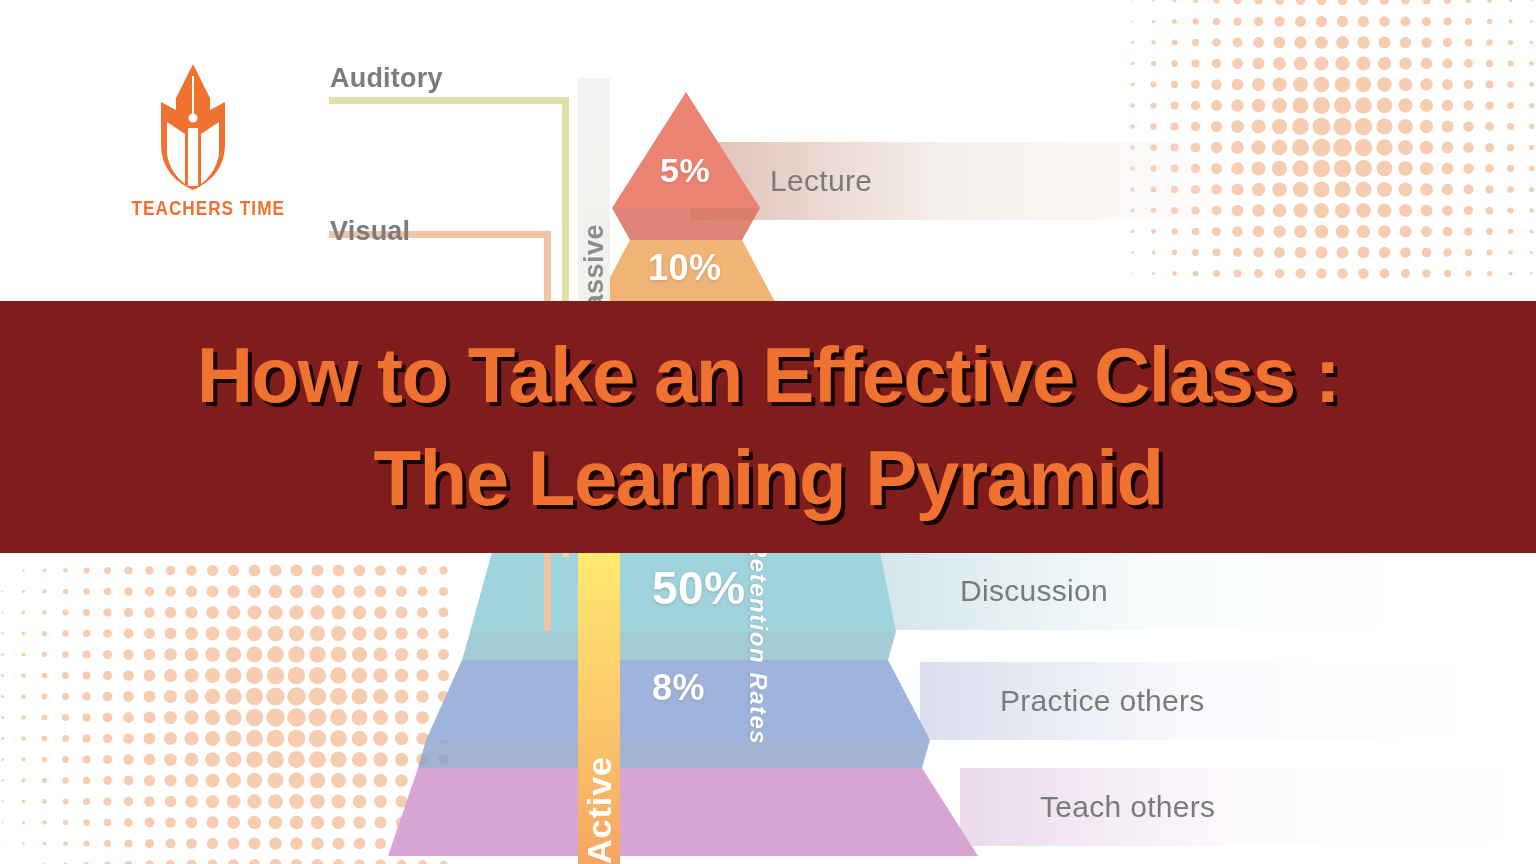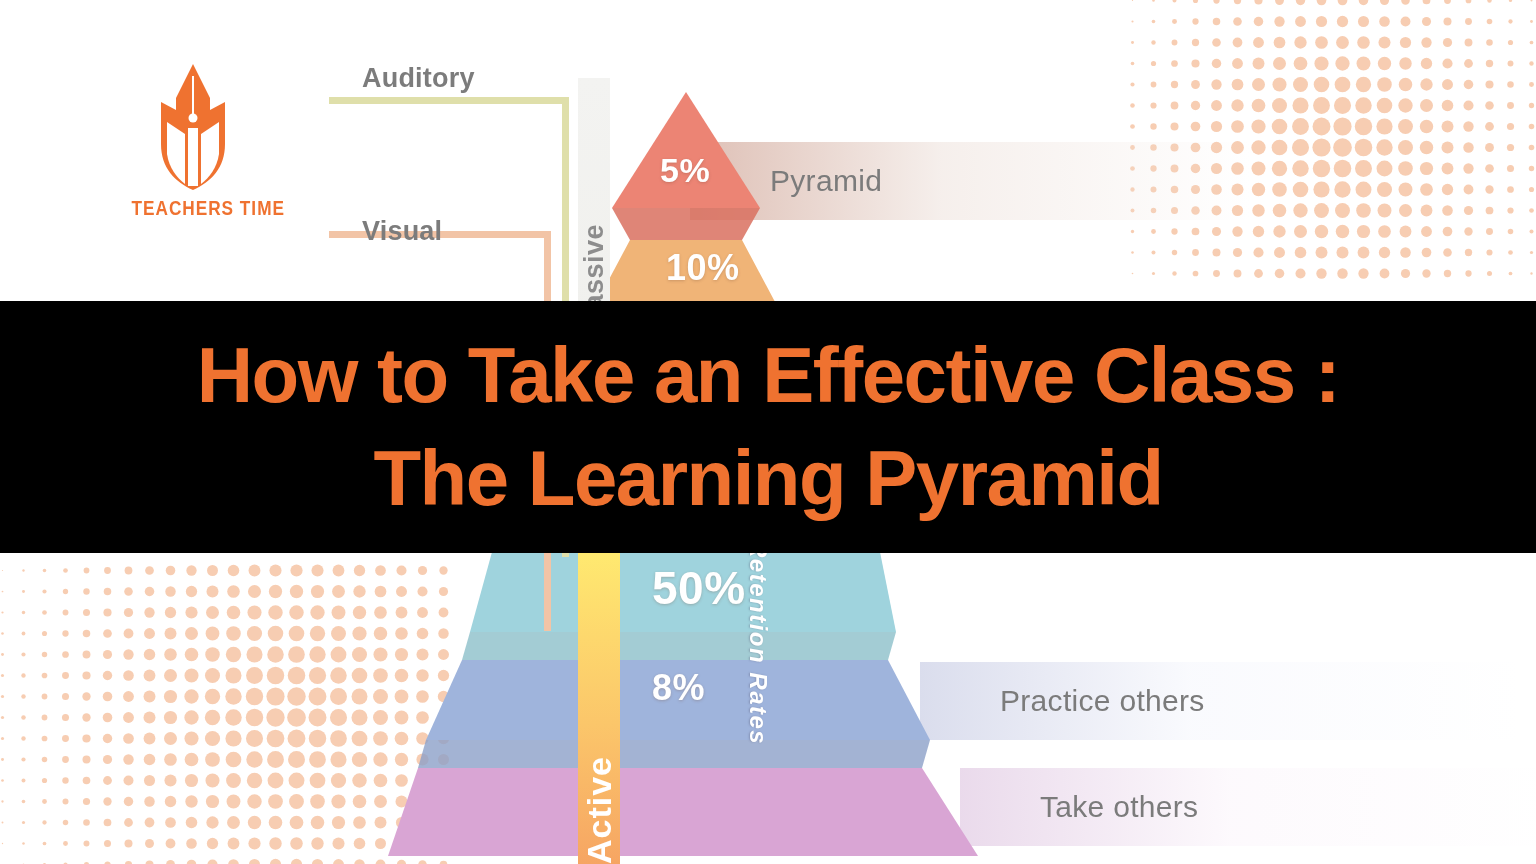--- a/index.html
+++ b/index.html
@@ -60,21 +60,20 @@
     z-index:2;
   }
 
   .mod-label {
     position:absolute;
     font-size:27px;
     font-weight:700;
     color:#7c7c7c;
     letter-spacing:0.2px;
     white-space:nowrap;
-    margin-left:32px;
   }
   #label-auditory { left:330px; top:63px; }
   #label-visual   { left:330px; top:216px; }
   #label-kinesthetic {
     left:330px; top:508px;
     color:#6e6d83;
     font-weight:400;
   }
 
   .bracket { position:absolute; }
@@ -192,21 +191,21 @@
     font-size:30px;
     letter-spacing:.3px;
     white-space:nowrap;
   }
 
   
   #title-banner {
     position:absolute;
     left:0; top:301px;
     width:1536px; height:252px;
-    background:#000000;
+    background:#7f1d1d;
     z-index:5;
     display:flex;
     flex-direction:column;
     align-items:center;
     justify-content:center;
     overflow:hidden;
   }
   .title-line {
     color:#ef7230;
     font-family:"Liberation Sans","DejaVu Sans", sans-serif;
@@ -847,43 +846,47 @@
         <circle cx="409.5" cy="304.5" r="4.65"></circle>
         <circle cx="430.5" cy="304.5" r="4.27"></circle>
         <circle cx="451.5" cy="304.5" r="3.85"></circle>
       </g>
   </svg>
 
   <div id="infographic">
 
     <div class="plate" style="left:690px; top:142px; width:560px;
                 background:linear-gradient(90deg,rgba(216,180,168,.85) 0%, rgba(238,226,220,.55) 45%, rgba(255,255,255,0) 100%);">
-      <span>Pyramid</span>
+      <span>Lecture</span>
     </div>
 
 
     <div class="plate" style="left:780px; top:352px; width:560px; opacity:.45;
                 background:linear-gradient(90deg,rgba(230,214,184,.70) 0%, rgba(248,242,232,.40) 45%, rgba(255,255,255,0) 100%);">
       <span>Audio visual</span>
     </div>
 
     <div class="plate" style="left:830px; top:456px; width:560px; opacity:.45;
                 background:linear-gradient(90deg,rgba(198,220,210,.70) 0%, rgba(240,248,244,.40) 45%, rgba(255,255,255,0) 100%);">
       <span>Demonstration</span>
     </div>
 
+    <div class="plate" style="left:880px; top:552px; width:600px;
+                background:linear-gradient(90deg,rgba(198,222,228,.75) 0%, rgba(240,248,250,.45) 45%, rgba(255,255,255,0) 100%);">
+      <span>Discussion</span>
+    </div>
 
     <div class="plate" style="left:920px; top:662px; width:600px;
                 background:linear-gradient(90deg,rgba(204,208,230,.72) 0%, rgba(242,244,252,.42) 45%, rgba(255,255,255,0) 100%);">
       <span>Practice others</span>
     </div>
 
     <div class="plate" style="left:960px; top:768px; width:600px;
                 background:linear-gradient(90deg,rgba(226,204,228,.72) 0%, rgba(250,242,250,.42) 45%, rgba(255,255,255,0) 100%);">
-      <span>Take others</span>
+      <span>Teach others</span>
     </div>
 
     <svg style="position:absolute; left:0; top:0; width:1536px; height:864px;">
 
       <polygon points="686,92 760,208 612,208" fill="#ec8474"></polygon>
       <polygon points="612,208 760,208 742,240 630,240" fill="#d9705f" opacity=".85"></polygon>
 
       <polygon points="630,240 742,240 790,330 582,330" fill="#f0b477"></polygon>
       <polygon points="582,330 790,330 778,356 594,356" fill="#deA268" opacity=".8"></polygon>
 
@@ -898,21 +901,21 @@
       <polygon points="426,740 930,740 922,768 418,768" fill="#8ca0c8" opacity=".8"></polygon>
 
       <polygon points="418,768 922,768 978,856 388,856" fill="#d9a5d4"></polygon>
     </svg>
 
     <div class="tier" style="left:590px; top:140px; width:180px; height:60px;">
       <div class="tier-pct" style="padding-left:70px; font-size:34px;">
           <span>5%</span>
         </div>
     </div>
-    <div class="tier" style="left:608px; top:238px; width:200px; height:60px;">
+    <div class="tier" style="left:590px; top:238px; width:200px; height:60px;">
       <div class="tier-pct" style="padding-left:58px; font-size:36px;">
           <span>10%</span>
         </div>
     </div>
     <div class="tier" style="left:590px; top:348px; width:200px; height:60px; opacity:.5;">
       <div class="tier-pct" style="padding-left:50px; font-size:36px;">
           <span>20%</span>
         </div>
     </div>
     <div class="tier" style="left:590px; top:452px; width:200px; height:60px; opacity:.5;">

